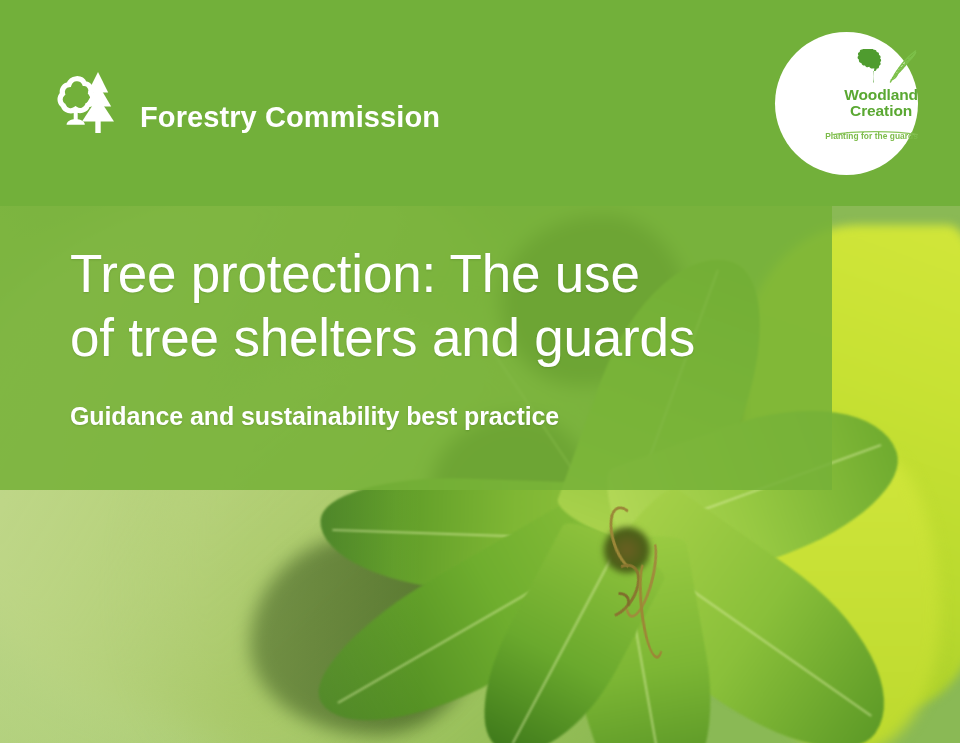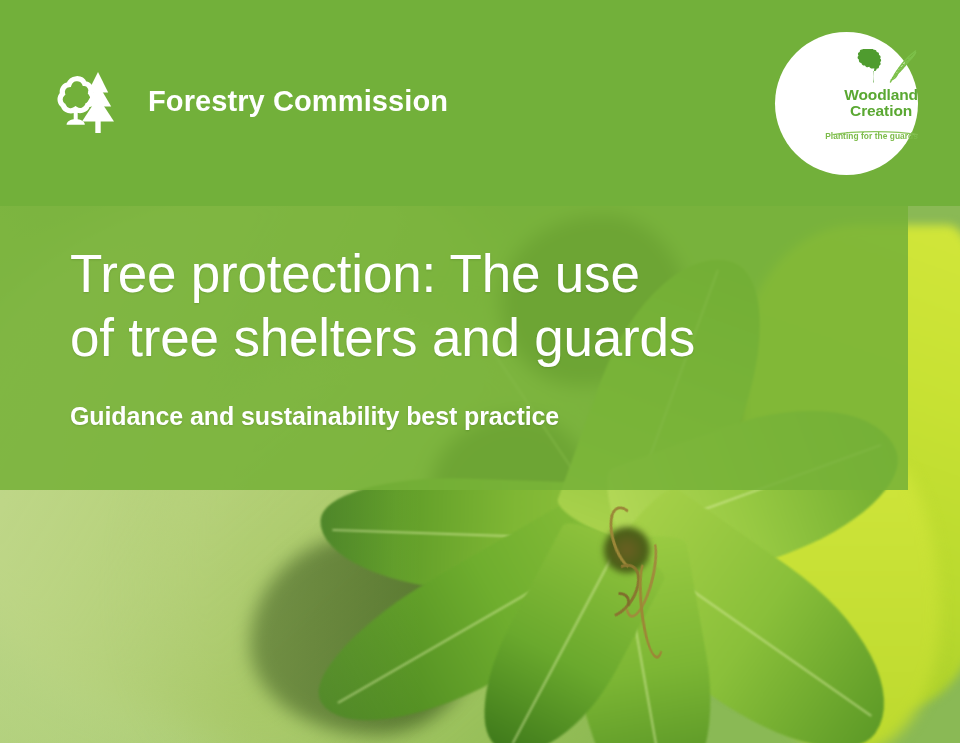--- a/index.html
+++ b/index.html
@@ -180,22 +180,22 @@
     width: 960px;
     height: 206px;
     background: #72b03a;
   }
 
   .fc-logo {
     position: absolute;
     left: 46px;
     top: 68px;
     display: flex;
-    align-items: center;
-    gap: 26px;
+    align-items: flex-end;
+    gap: 18px;
   }
   .fc-logo .mark { width: 76px; height: 66px; display: block; }
   .fc-logo .wordmark {
     color: #ffffff;
     font-size: 29px;
     font-weight: bold;
     letter-spacing: 0.1px;
     white-space: nowrap;
   }
 
@@ -234,21 +234,21 @@
     text-align: center;
     letter-spacing: 0.05px;
     white-space: nowrap;
   }
 
   
   .title-band {
     position: absolute;
     left: 0;
     top: 206px;
-    width: 908px;
+    width: 832px;
     height: 284px;
     background: rgba(118,177,56, 0.86);
   }
   .title-band .title {
     position: absolute;
     left: 70px;
     top: 36px;
     color: #ffffff;
     font-size: 53px;
     font-weight: 300;

